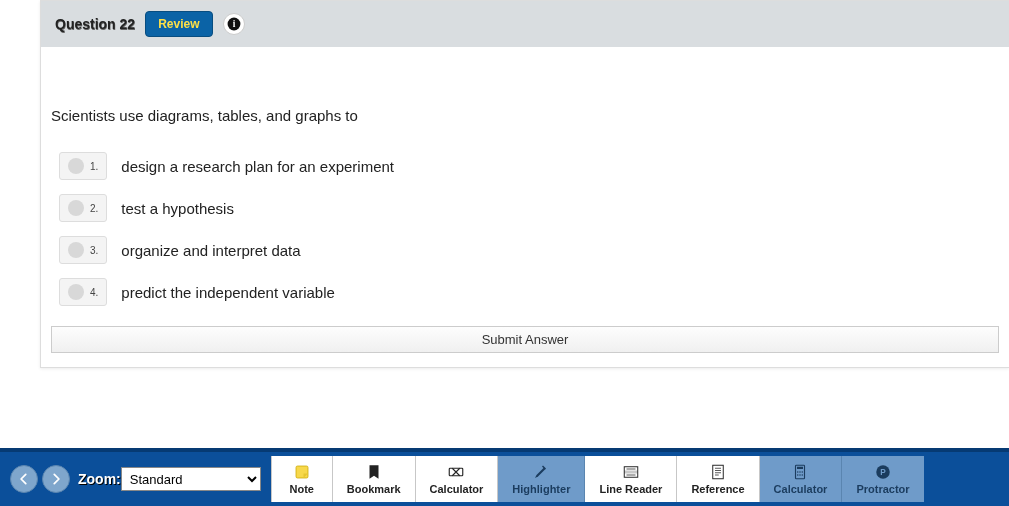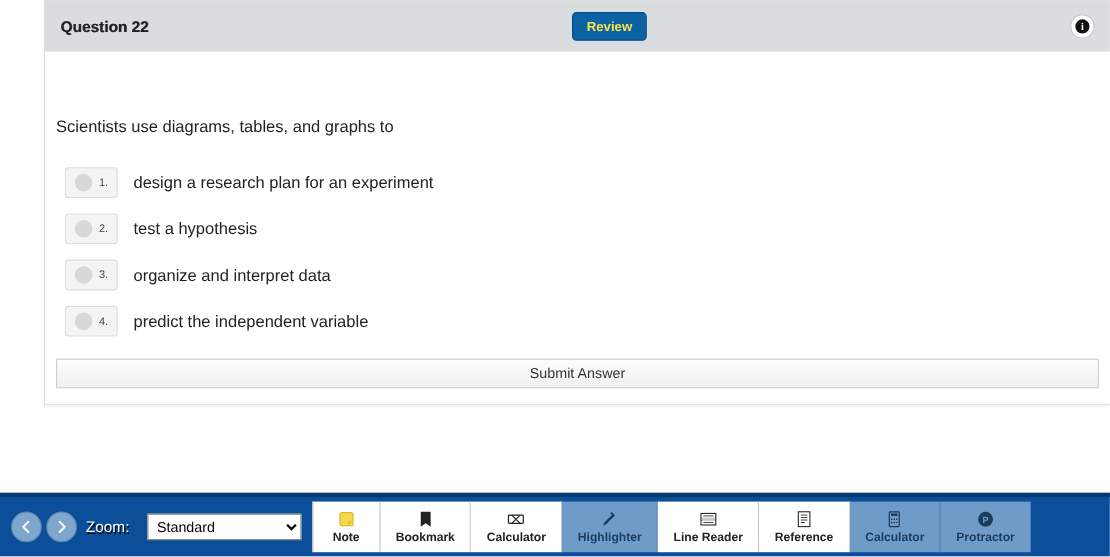--- a/index.html
+++ b/index.html
@@ -20,21 +20,20 @@
   border-right: none;
   margin-top: 0;
   box-shadow: 0 1px 3px rgba(0,0,0,0.08);
 }
 .q-header {
   background: #d9dde0;
   padding: 10px 14px;
   display: flex;
   align-items: center;
   gap: 10px;
-  justify-content: space-between;
 }
 .q-title {
   font-weight: bold;
   font-size: 14px;
   color: #222;
   text-shadow: 0.5px 0.5px 0 #666;
 }
 .review-btn {
   background: #0b63a6;
   color: #fde047;
@@ -123,22 +122,22 @@
 .nav-btn {
   width: 28px; height: 28px;
   border-radius: 50%;
   background: #7fa6cc;
   border: 1px solid #5a85b0;
   display: flex; align-items: center; justify-content: center;
   cursor: pointer;
 }
 .nav-btn svg { width: 14px; height: 14px; fill: #fff; }
 .zoom-label {
-  color: #fff; font-weight: normal; font-size: 14px;
-  margin-right: 16px;
+  color: #fff; font-weight: bold; font-size: 14px;
+  margin-right: 0;
   text-shadow: 1px 1px 0 #000;
 }
 .zoom-select {
   height: 24px; font-size: 13px;
   background: #fff; border: 1px solid #888;
   padding: 1px 4px;
   width: 140px;
 }
 .tools {
   display: flex;

